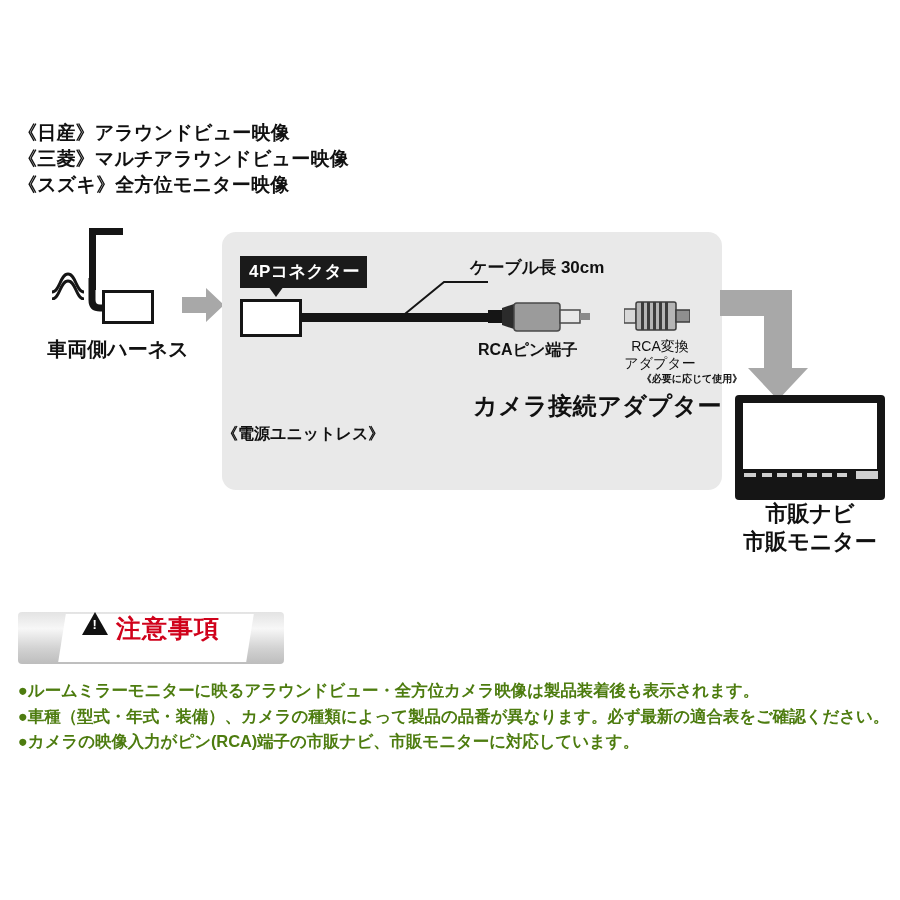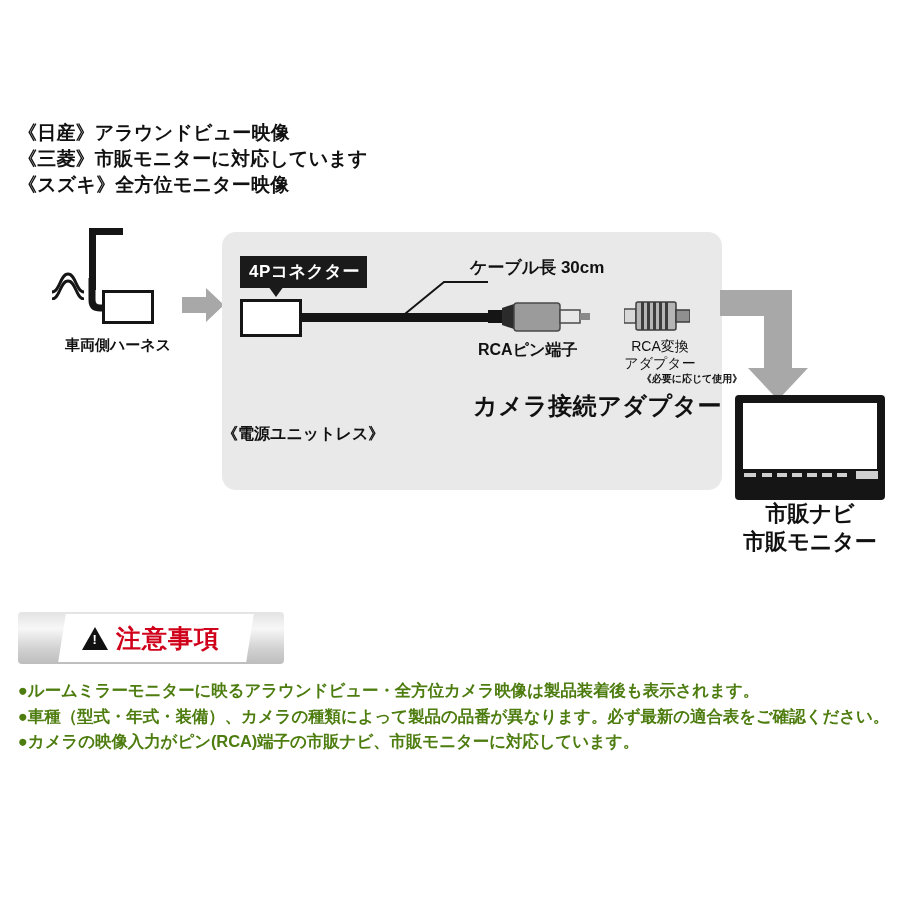--- a/index.html
+++ b/index.html
@@ -76,21 +76,21 @@
     border: 3px solid #151515;
     background: #ffffff;
     box-sizing: border-box;
   }
   .harness-label {
     position: absolute;
     left: -2px;
     top: 108px;
     width: 160px;
     text-align: center;
-    font-size: 15px;
+    font-size: 20px;
     font-weight: bold;
     white-space: nowrap;
   }
 
   
   .arrow-right-1 {
     position: absolute;
     left: 182px;
     top: 288px;
     width: 42px;
@@ -304,21 +304,21 @@
     left: 44px; top: 2px;
     width: 188px; height: 48px;
     background: #ffffff;
     transform: skewX(-9deg);
   }
   .banner-content {
     position: absolute;
     left: 0; top: 0;
     width: 266px; height: 52px;
     display: flex;
-    align-items: center;
+    align-items: flex-start;
     justify-content: center;
     gap: 8px;
   }
   .warn-tri {
     width: 0; height: 0;
     border-left: 13px solid transparent;
     border-right: 13px solid transparent;
     border-bottom: 23px solid #111111;
     position: relative;
   }
@@ -356,21 +356,21 @@
     white-space: nowrap;
   }
 </style>
 </head>
 <body>
 
 <div class="stage">
 
   <div class="top-labels">
     <div>《日産》アラウンドビュー映像</div>
-    <div>《三菱》市販モニターに対応しています</div>
+    <div>《三菱》マルチアラウンドビュー映像</div>
     <div>《スズキ》全方位モニター映像</div>
   </div>
 
   <div class="harness-wrap">
     <div class="harness-cap"></div>
     <div class="harness-vert"></div>
     <svg class="harness-wave" viewBox="0 0 44 34">
       <path d="M2 26 C 10 26, 10 8, 18 8 C 26 8, 26 26, 34 26" fill="none" stroke="#151515" stroke-width="3"></path>
       <path d="M2 33 C 10 33, 10 15, 18 15 C 26 15, 26 33, 34 33" fill="none" stroke="#151515" stroke-width="3"></path>
     </svg>

